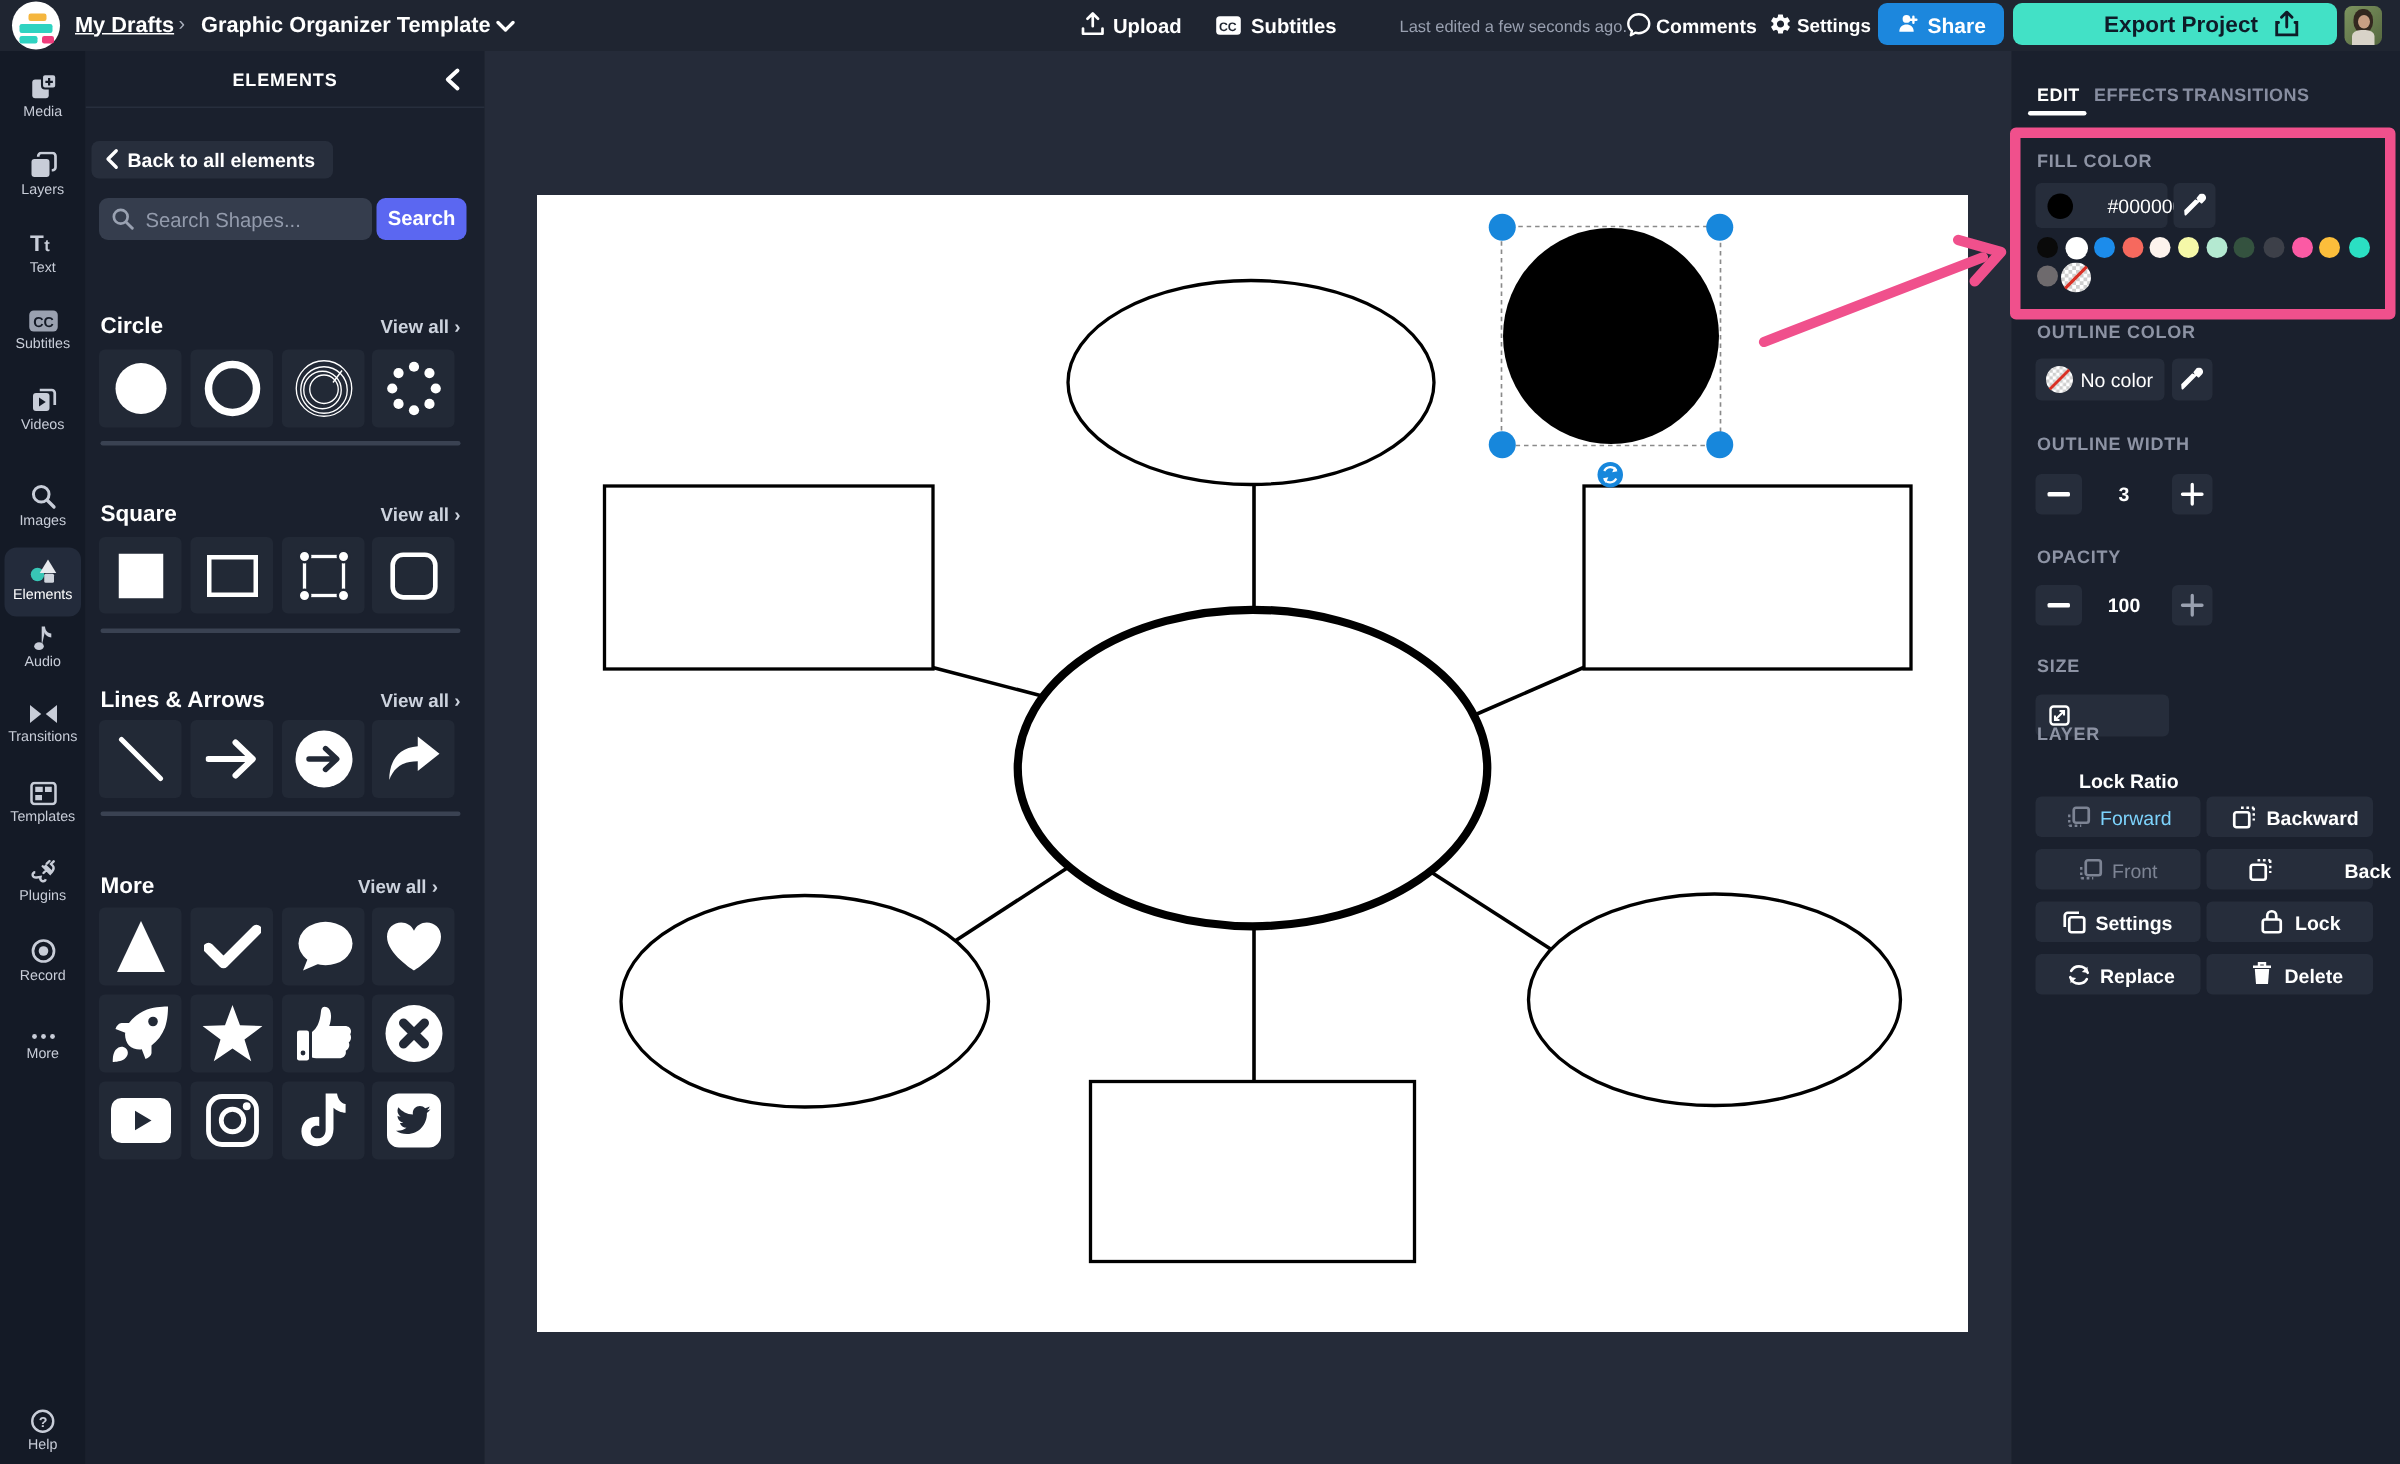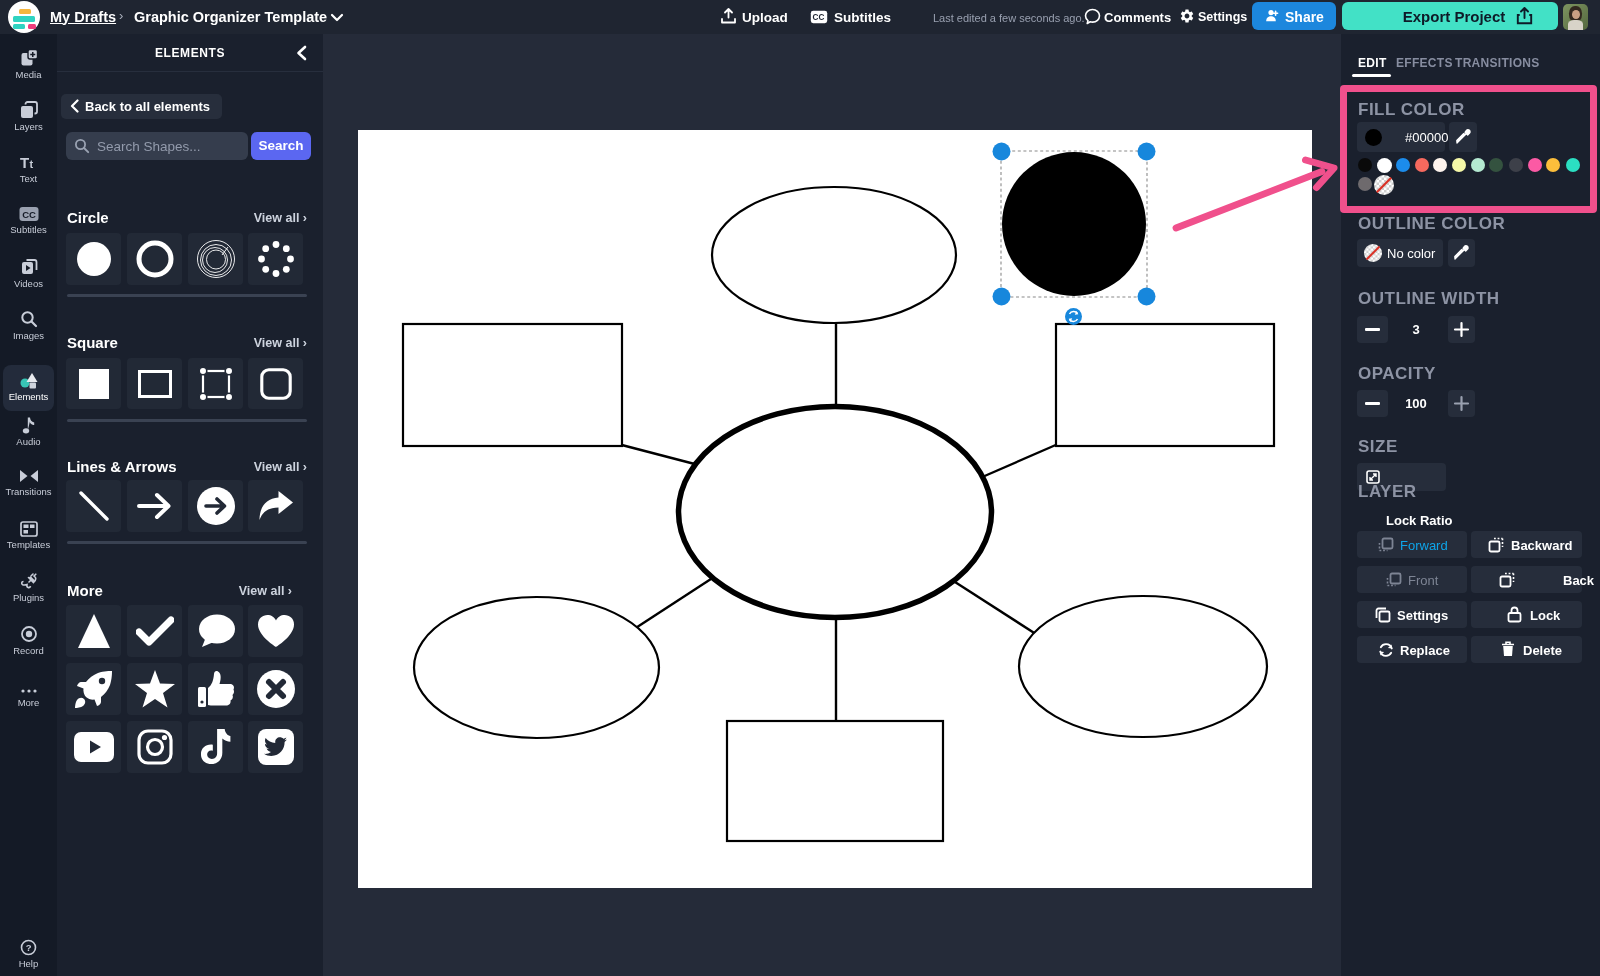--- a/index.html
+++ b/index.html
@@ -12,21 +12,21 @@
 #rpanel { position:absolute; left:1341px; top:34px; width:259px; height:942px; background:#1a202d; }
 #canvas { position:absolute; left:358px; top:130px; width:954px; height:758px; background:#ffffff; }
 .sideitem { position:absolute; left:0; width:57px; text-align:center; color:#c8cdd8; }
 .sideitem .lbl { font-size:9.5px; display:block; margin-top:2px; }
 .sideitem svg { display:block; margin:0 auto; }
 .seclabel { font-size:15px; font-weight:bold; color:#fff; }
 .viewall { font-size:12.5px; color:#cdd3de; font-weight:bold; }
 .tile { position:absolute; width:55px; height:52px; background:#222936; border-radius:4px; }
 .tile svg { position:absolute; left:50%; top:50%; transform:translate(-50%,-50%); }
 .scrollline { position:absolute; height:3px; background:#3a4252; border-radius:2px; }
-.rlabel { font-size:17px; font-weight:bold; color:#8d93a4; letter-spacing:0.5px; }
+.rlabel { font-size:12px; font-weight:bold; color:#8d93a4; letter-spacing:0.5px; }
 .rbtn { position:absolute; background:#262d3b; border-radius:4px; color:#fff; font-size:13px; }
 </style>
 </head>
 <body>
 <div id="workspace"></div>
 <div id="topbar">
 
   <div class="abs" style="left:8px;top:1px;width:32px;height:32px;border-radius:50%;background:#fff;"></div>
   <div class="abs" style="left:19px;top:8.5px;width:12px;height:5.5px;border-radius:1.5px;background:#f5b63e;"></div>
   <div class="abs" style="left:13px;top:16px;width:22px;height:5.5px;border-radius:1.5px;background:#2fd3c1;"></div>
@@ -116,21 +116,21 @@
       <span class="lbl">Subtitles</span>
     </div>
   <div class="sideitem" style="top:224px;">
       <svg width="18" height="18" viewBox="0 0 18 18">
         <rect x="2" y="4" width="11" height="12" rx="2" fill="#c8cdd8"></rect>
         <path d="M6.5 2 L14.5 2 C15.6 2 16.5 2.9 16.5 4 L16.5 12" stroke="#c8cdd8" stroke-width="1.8" fill="none"></path>
         <path d="M6 7 L10.5 10 L6 13 Z" fill="#141a26"></path>
       </svg>
       <span class="lbl">Videos</span>
     </div>
-  <div class="sideitem" style="top:276px;">
+  <div class="sideitem" style="top:288px;">
       <svg width="18" height="18" viewBox="0 0 18 18">
         <circle cx="7.5" cy="7.5" r="5.2" stroke="#c8cdd8" stroke-width="2" fill="none"></circle>
         <path d="M11.5 11.5 L16 16" stroke="#c8cdd8" stroke-width="2.2" stroke-linecap="round"></path>
       </svg>
       <span class="lbl">Images</span>
     </div>
   <div class="sideitem" style="top:337px;color:#fff;">
       <svg width="20" height="18" viewBox="0 0 20 18">
         <circle cx="6" cy="12" r="4.5" fill="#38c5b5"></circle>
         <path d="M13 2 L18.5 11 L7.5 11 Z" fill="#e8eaee"></path>
@@ -454,21 +454,21 @@
       <path d="M4 10 L10 4 M4 7 L4 10 L7 10 M10 7 L10 4 L7 4" stroke="#fff" stroke-width="1.4" fill="none"></path>
     </svg>
   <div class="abs" style="left:45px;top:436px;font-size:13px;font-weight:bold;color:#fff;margin-top:43px;">Lock Ratio</div>
 
   <div class="abs rlabel" style="left:17px;top:448px;">LAYER</div>
   <div class="rbtn" style="left:16px;top:497px;width:110px;height:27px;"></div>
   <svg class="abs" style="left:37px;top:503px;" width="16" height="16" viewBox="0 0 16 16">
       <rect x="4.5" y="1.5" width="10" height="10" rx="1.5" stroke="#7d8494" stroke-width="1.8" fill="none"></rect>
       <path d="M1.5 6 L1.5 13.5 M1.5 13.5 L9.5 13.5" stroke="#7d8494" stroke-width="1.6" stroke-dasharray="1.8 1.8" fill="none"></path>
     </svg>
-  <div class="abs" style="left:59px;top:504px;font-size:13px;color:#0ea5e9;">Forward</div>
+  <div class="abs" style="left:59px;top:504px;font-size:13px;color:#7dd3fc;">Forward</div>
   <div class="rbtn" style="left:130px;top:497px;width:111px;height:27px;"></div>
   <svg class="abs" style="left:147px;top:503px;" width="16" height="16" viewBox="0 0 16 16">
       <rect x="1.5" y="4.5" width="10" height="10" rx="1.5" stroke="#fff" stroke-width="1.8" fill="none"></rect>
       <path d="M6 1.5 L14.5 1.5 M14.5 1.5 L14.5 10" stroke="#fff" stroke-width="1.6" stroke-dasharray="1.8 1.8" fill="none"></path>
     </svg>
   <div class="abs" style="left:170px;top:504px;font-size:13px;font-weight:bold;color:#fff;">Backward</div>
 
   <div class="rbtn" style="left:16px;top:532px;width:110px;height:27px;"></div>
   <svg class="abs" style="left:45px;top:538px;" width="16" height="16" viewBox="0 0 16 16">
       <rect x="4.5" y="1.5" width="10" height="10" rx="1.5" stroke="#7d8494" stroke-width="1.8" fill="none"></rect>

